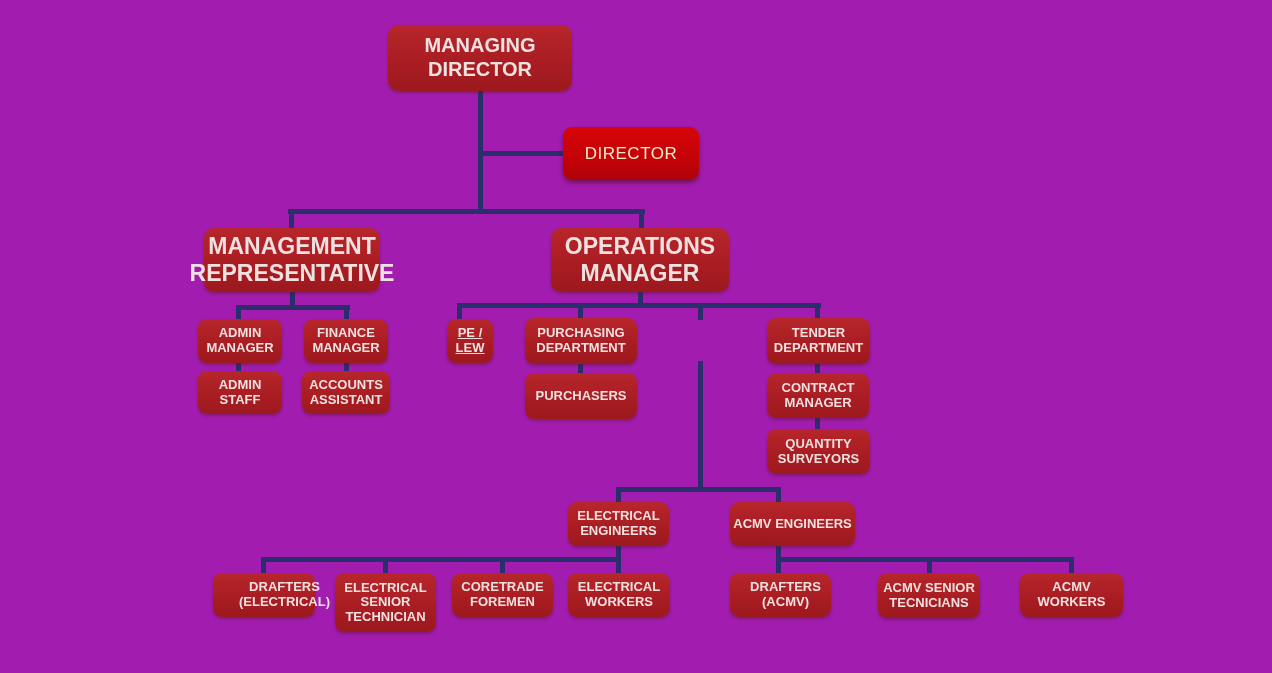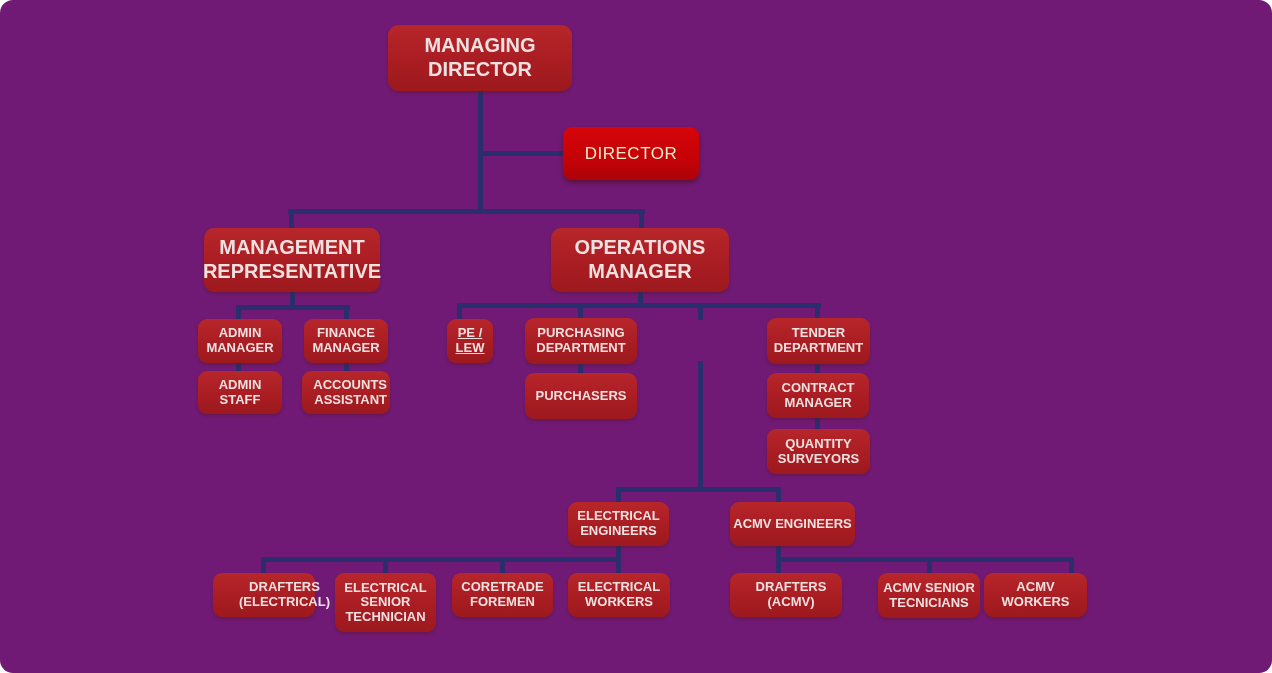--- a/index.html
+++ b/index.html
@@ -1,75 +1,74 @@
 <!DOCTYPE html>
 <html><head>
 <meta charset="utf-8">
 <style>
   html,body{margin:0;padding:0;}
   body{font-family:"Liberation Sans",sans-serif;}
   #canvas{
     position:relative;
     width:1272px;height:673px;
-    background:#701a75;
+    background:#a21caf;
     overflow:hidden;
-    border-radius:13px;
   }
   .node{
     position:absolute;
     box-sizing:border-box;
     display:flex;align-items:center;justify-content:center;
     text-align:center;
     background:linear-gradient(180deg,#b7262b 0%,#a91d22 55%,#9c191e 100%);
     color:#F0E1E1;
     font-weight:bold;
     border-radius:9px;
     padding:2px 3px;
     line-height:1.12;
     box-shadow:0 2px 3px rgba(90,20,30,0.40);
     z-index:2;
   }
   .fs-xl{font-size:20px;border-radius:11px;line-height:1.18;}
-  .fs-lg{font-size:20px;border-radius:10px;line-height:1.18;}
+  .fs-lg{font-size:23px;border-radius:10px;line-height:1.18;}
   .fs-md{font-size:13px;}
   .bright{
     background:linear-gradient(180deg,#d60509 0%,#c40207 60%,#ad0308 100%);
     color:#F3ECCB;
     font-weight:normal;
     font-size:17px;
     letter-spacing:0.5px;
     box-shadow:0 3px 4px rgba(80,10,20,0.55);
   }
   .c{position:absolute;background:#2A2E6D;z-index:1;}
 
   
   .n1 {left:388px;top:25px; width:184px;height:66px;}
   .n2 {left:563px;top:127px;width:136px;height:53px;}
   .n3 {left:204px;top:228px;width:176px;height:64px;}
   .n4 {left:551px;top:228px;width:178px;height:64px;}
   .n5 {left:198px;top:319px;width:84px; height:44px;}
   .n6 {left:304px;top:319px;width:84px; height:44px;}
   .n7 {left:198px;top:371px;width:84px; height:43px;}
-  .n8 {left:302px;top:371px;width:88px; height:43px;text-align:right;}
+  .n8 {left:302px;top:371px;width:88px; height:43px;}
   .n9 {left:447px;top:319px;width:46px; height:44px;text-decoration:underline;}
   .n10{left:525px;top:318px;width:112px;height:46px;}
   .n11{left:652px;top:318px;width:98px; height:46px;}
   .n12{left:767px;top:318px;width:103px;height:46px;}
   .n13{left:525px;top:373px;width:112px;height:46px;}
   .n14{left:767px;top:373px;width:102px;height:45px;}
   .n15{left:767px;top:429px;width:103px;height:45px;}
   .n16{left:568px;top:502px;width:101px;height:44px;}
   .n17{left:730px;top:502px;width:125px;height:44px;}
   .n18{left:213px;top:573px;width:102px;height:44px;padding-left:44px;}
   .n19{left:335px;top:573px;width:101px;height:59px;}
   .n20{left:452px;top:573px;width:101px;height:44px;}
   .n21{left:568px;top:573px;width:102px;height:44px;}
-  .n22{left:730px;top:573px;width:112px;height:44px;padding-left:13px;}
+  .n22{left:730px;top:573px;width:101px;height:44px;padding-left:13px;}
   .n23{left:878px;top:573px;width:102px;height:45px;}
-  .n24{left:984px;top:573px;width:103px;height:44px;}
+  .n24{left:1020px;top:573px;width:103px;height:44px;}
 
   
   .c1 {left:478px;top:91px; width:5px;  height:122px;}
   .c2 {left:478px;top:151px;width:87px; height:5px;}
   .c3 {left:288px;top:209px;width:357px;height:5px;}
   .c4 {left:289px;top:209px;width:5px;  height:20px;}
   .c5 {left:639px;top:209px;width:5px;  height:20px;}
   .c6 {left:290px;top:290px;width:5px;  height:19px;}
   .c7 {left:236px;top:305px;width:114px;height:5px;}
   .c8 {left:236px;top:305px;width:5px;  height:15px;}

